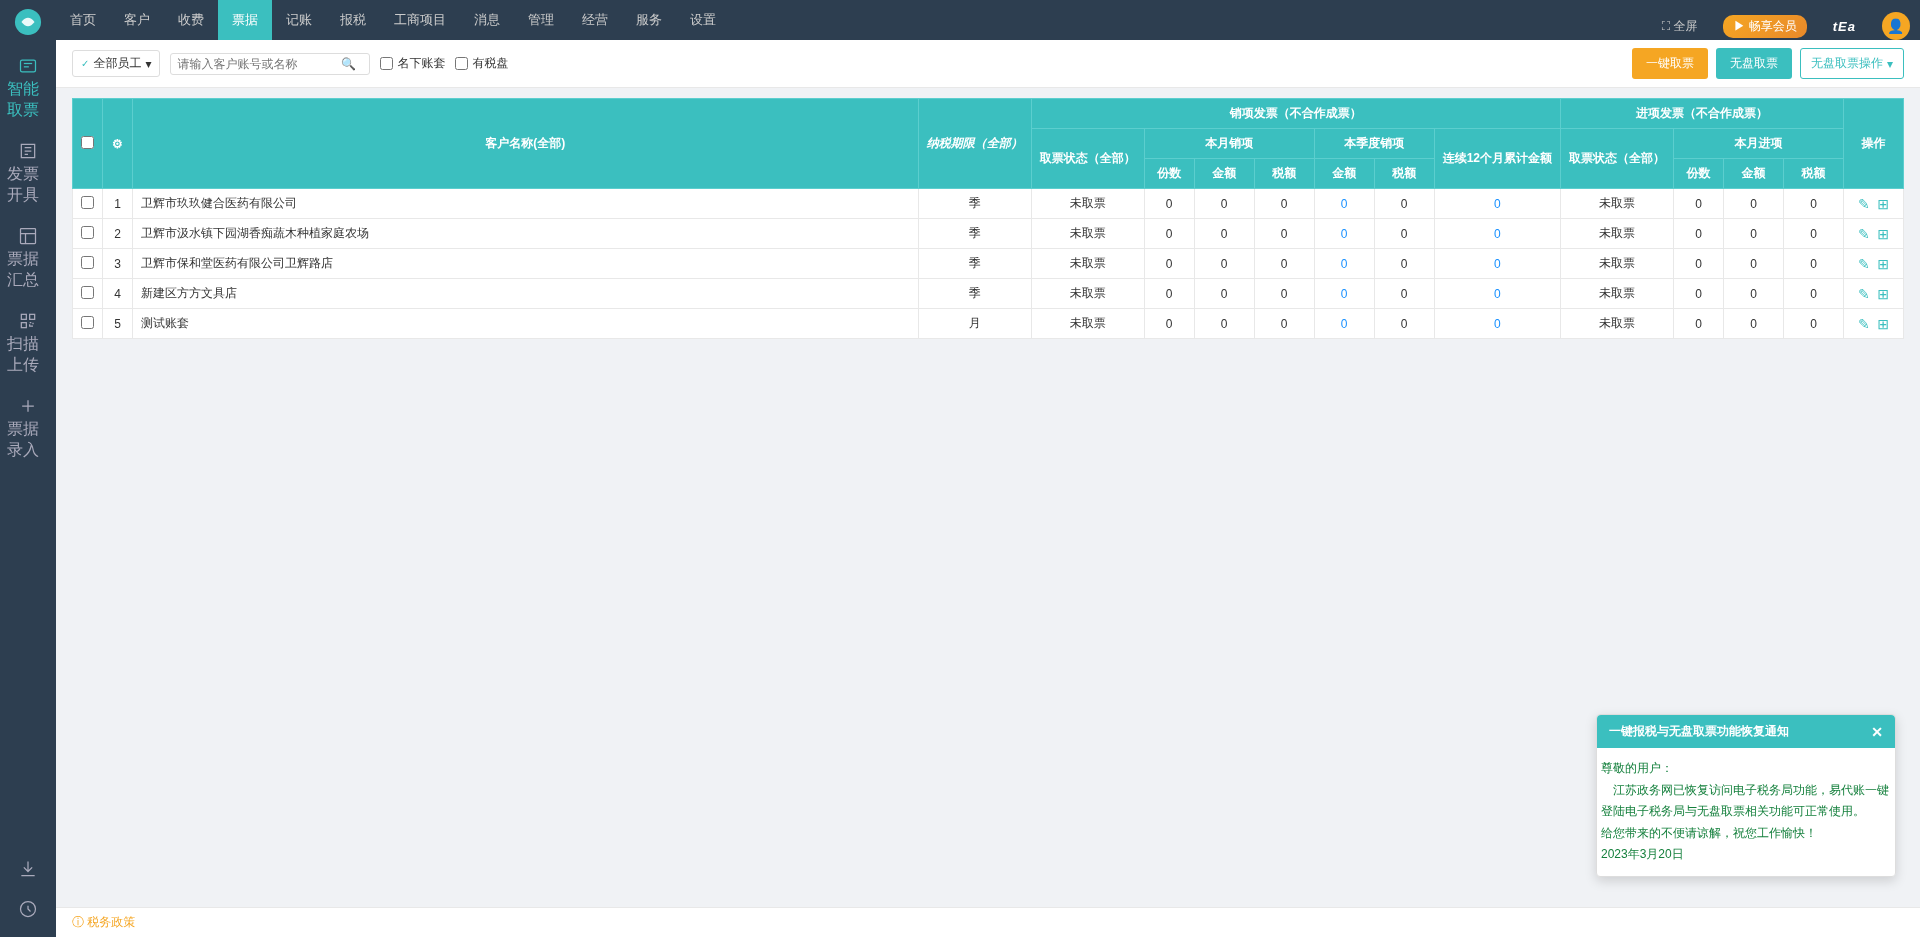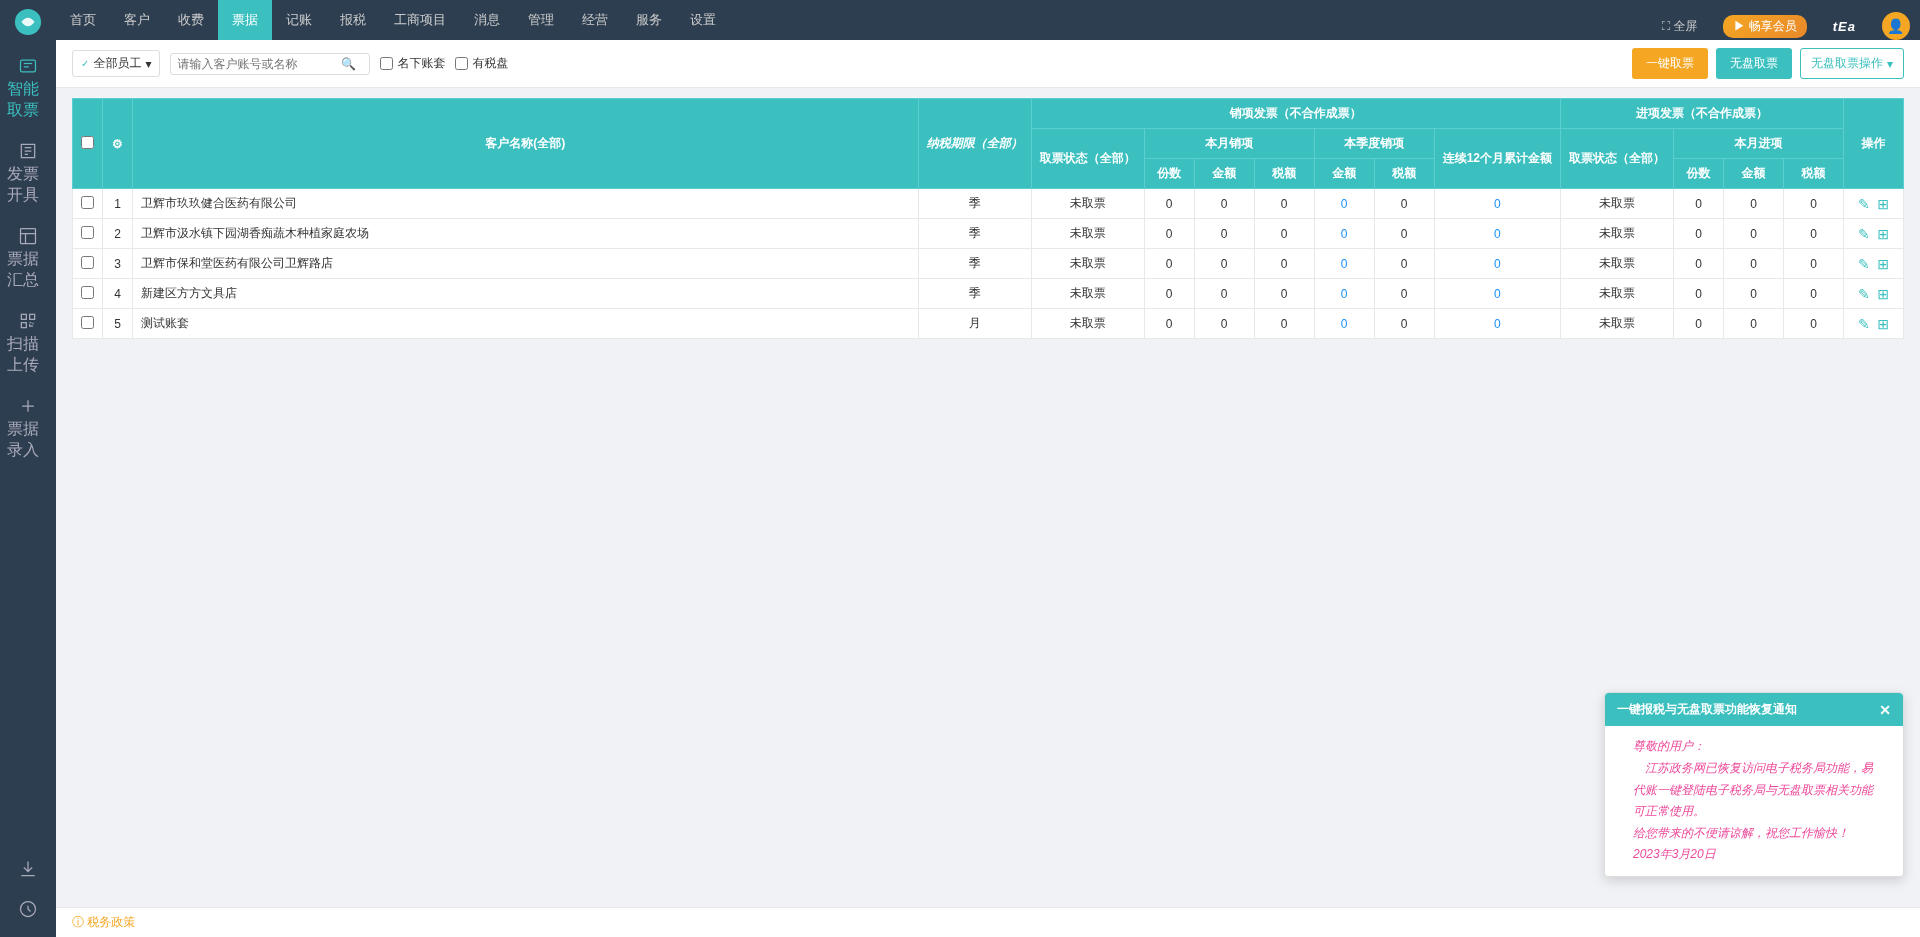--- a/index.html
+++ b/index.html
@@ -235,46 +235,45 @@
       color: #333;
     }
     tbody tr td.text-left { text-align: left; }
     .link-blue { color: #1890ff; cursor: pointer; text-decoration: none; }
     .action-icon { color: #3bbfbf; cursor: pointer; font-size: 14px; }
 
     
     .notification-popup {
       position: fixed;
       bottom: 60px;
-      right: 16px;
+      right: 24px;
       width: 300px;
       background: #fff;
       border: 1px solid #ddd;
       border-radius: 4px;
       box-shadow: 0 4px 12px rgba(0,0,0,0.15);
       font-size: 12px;
       z-index: 1000;
     }
     .notification-header {
       background: #3bbfbf;
       color: #fff;
       padding: 8px 12px;
       font-weight: bold;
       border-radius: 4px 4px 0 0;
       display: flex;
       align-items: center;
       justify-content: space-between;
     }
     .notification-body {
-      padding: 10px 28px;
-      color: #ec4899;
+      padding: 10px 4px;
+      color: #15803d;
       line-height: 1.8;
       max-height: 200px;
       overflow-y: auto;
-      font-style: italic;
     }
     .notification-close {
       cursor: pointer;
       font-size: 14px;
     }
     .bottom-bar {
       background: #fff;
       padding: 6px 16px;
       border-top: 1px solid #e8e8e8;
       font-size: 12px;

